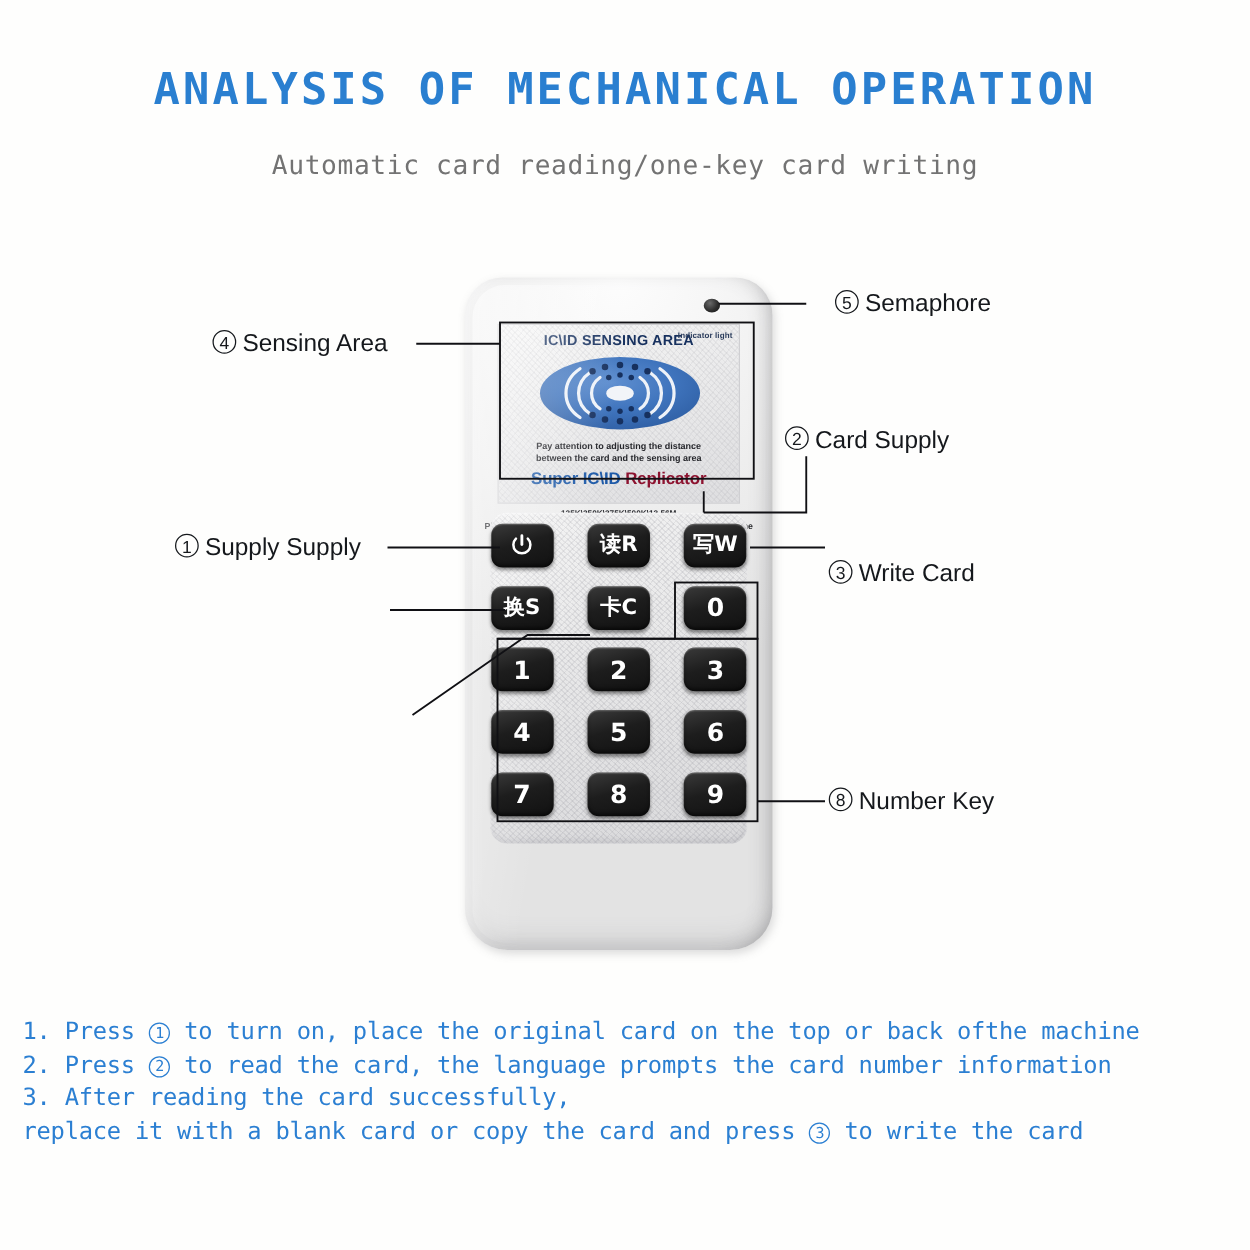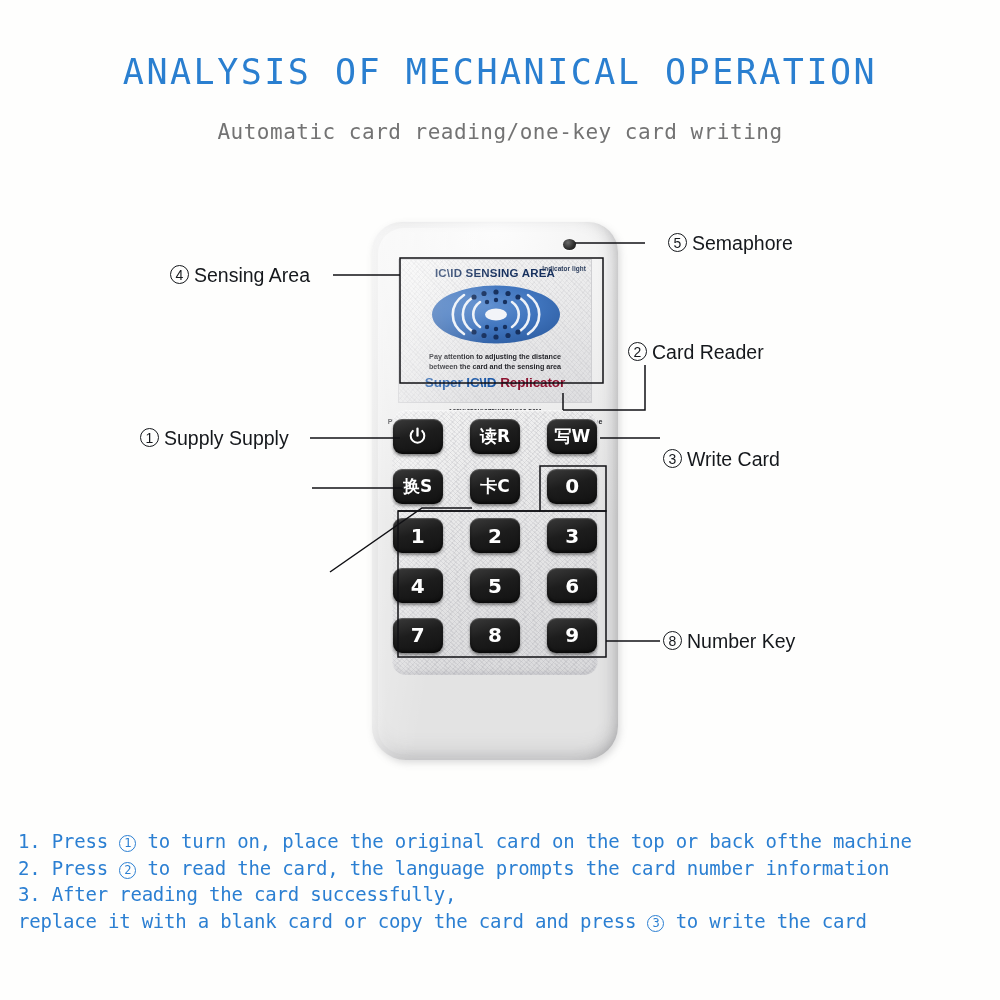--- a/index.html
+++ b/index.html
@@ -22,21 +22,21 @@
 
   
   .title {
     position: absolute;
     left: 0; top: 52px;
     width: 1000px;
     text-align: center;
     font-family: "DejaVu Sans Mono", monospace;
     font-size: 35px;
     letter-spacing: 2.5px;
-    font-weight: 400;
+    font-weight: 700;
     color: #2a7fd0;
     white-space: nowrap;
   }
   .subtitle {
     position: absolute;
     left: 0; top: 120px;
     width: 1000px;
     text-align: center;
     font-family: "DejaVu Sans Mono", monospace;
     font-size: 21px;
@@ -221,21 +221,20 @@
   .steps {
     position: absolute;
     left: 18px; top: 812px;
     width: 970px;
     font-family: "DejaVu Sans Mono", monospace;
     font-size: 19px;
     line-height: 26.5px;
     color: #2b7fd2;
     letter-spacing: -0.2px;
     white-space: nowrap;
-    margin-top: 16px;
   }
   .steps .c {
     display: inline-block;
     width: 17px; height: 17px;
     line-height: 15.5px;
     border: 1.2px solid #2b7fd2;
     border-radius: 50%;
     text-align: center;
     font-size: 12px;
     vertical-align: 1px;
@@ -398,21 +397,21 @@
 
   <div class="ann" style="left:170px; top:264px;">
     <span class="num">4</span><span>Sensing Area</span>
   </div>
 
   <div class="ann" style="left:668px; top:232px;">
     <span class="num">5</span><span>Semaphore</span>
   </div>
 
   <div class="ann" style="left:628px; top:341px;">
-    <span class="num">2</span><span>Card Reader</span>
+    <span class="num">2</span><span>Card Supply</span>
   </div>
 
   <div class="ann" style="left:140px; top:427px;">
     <span class="num">1</span><span>Supply Supply</span>
   </div>
 
   <div class="ann" style="left:663px; top:448px;">
     <span class="num">3</span><span>Write Card</span>
   </div>
 

